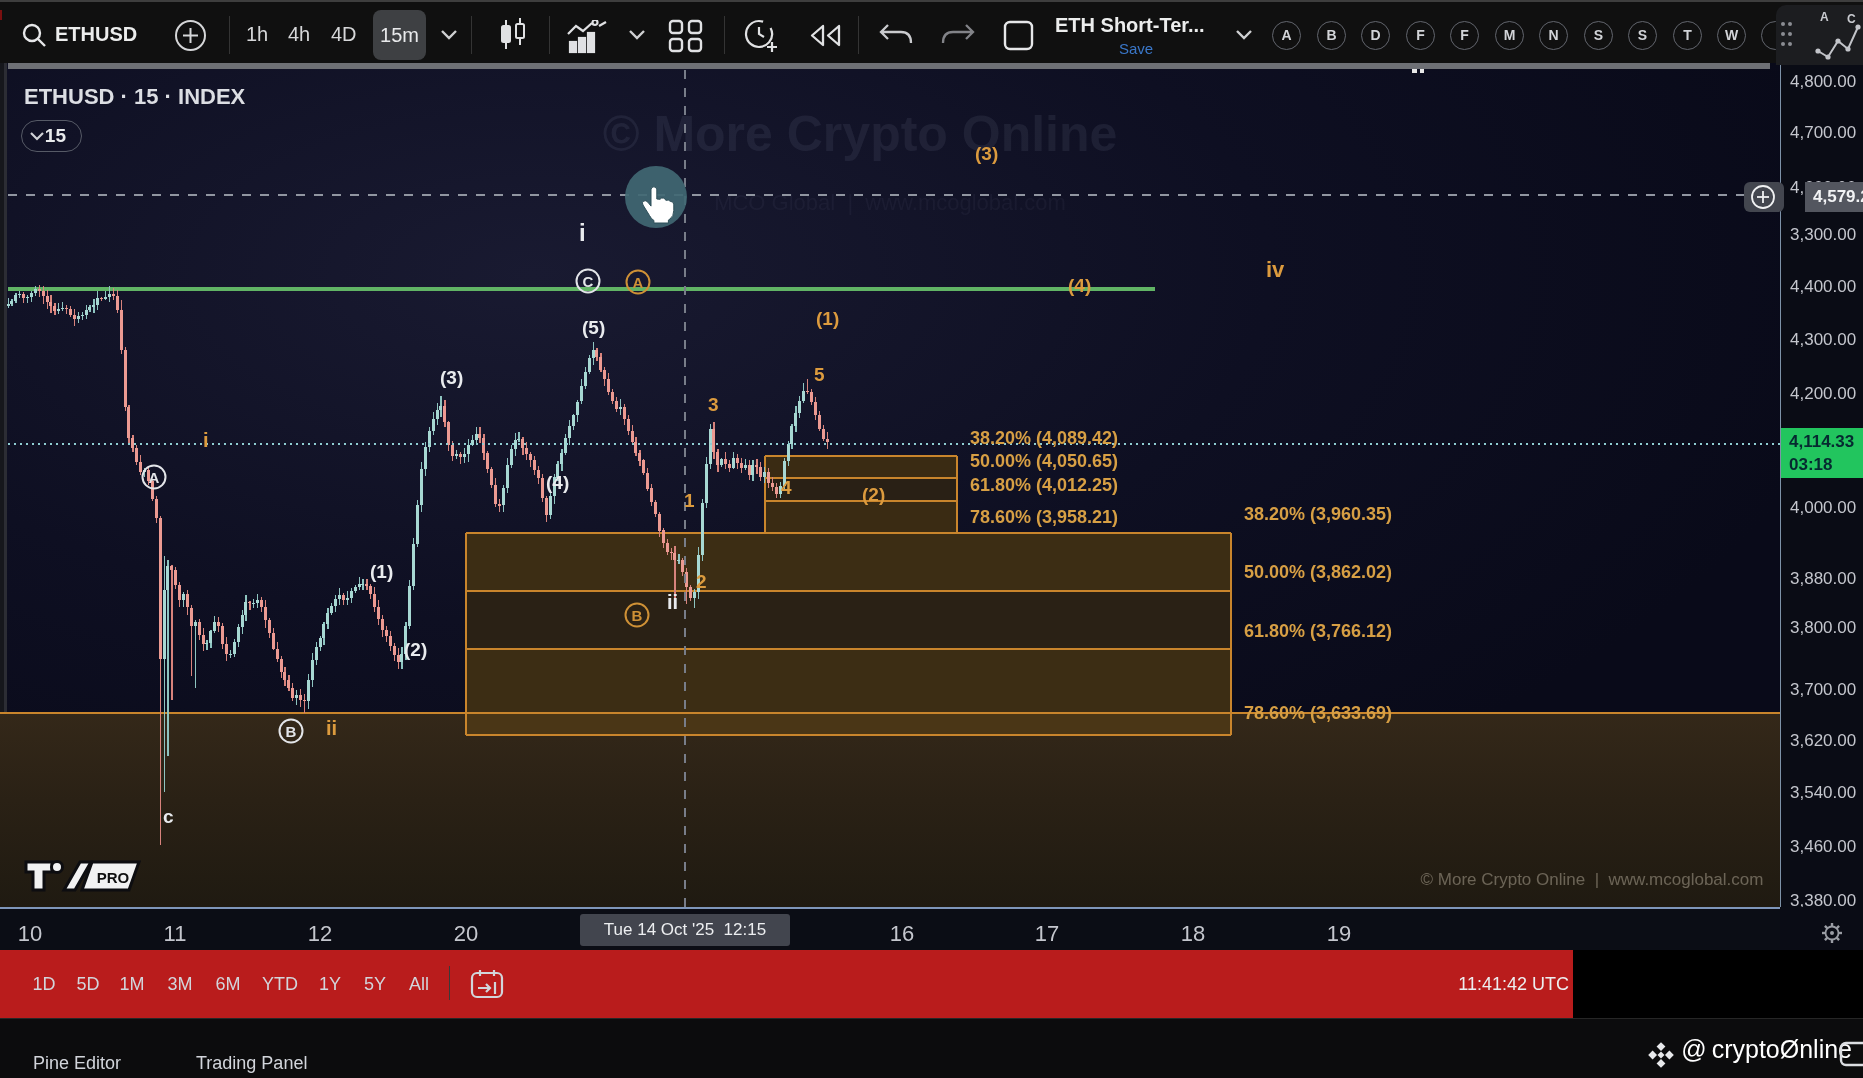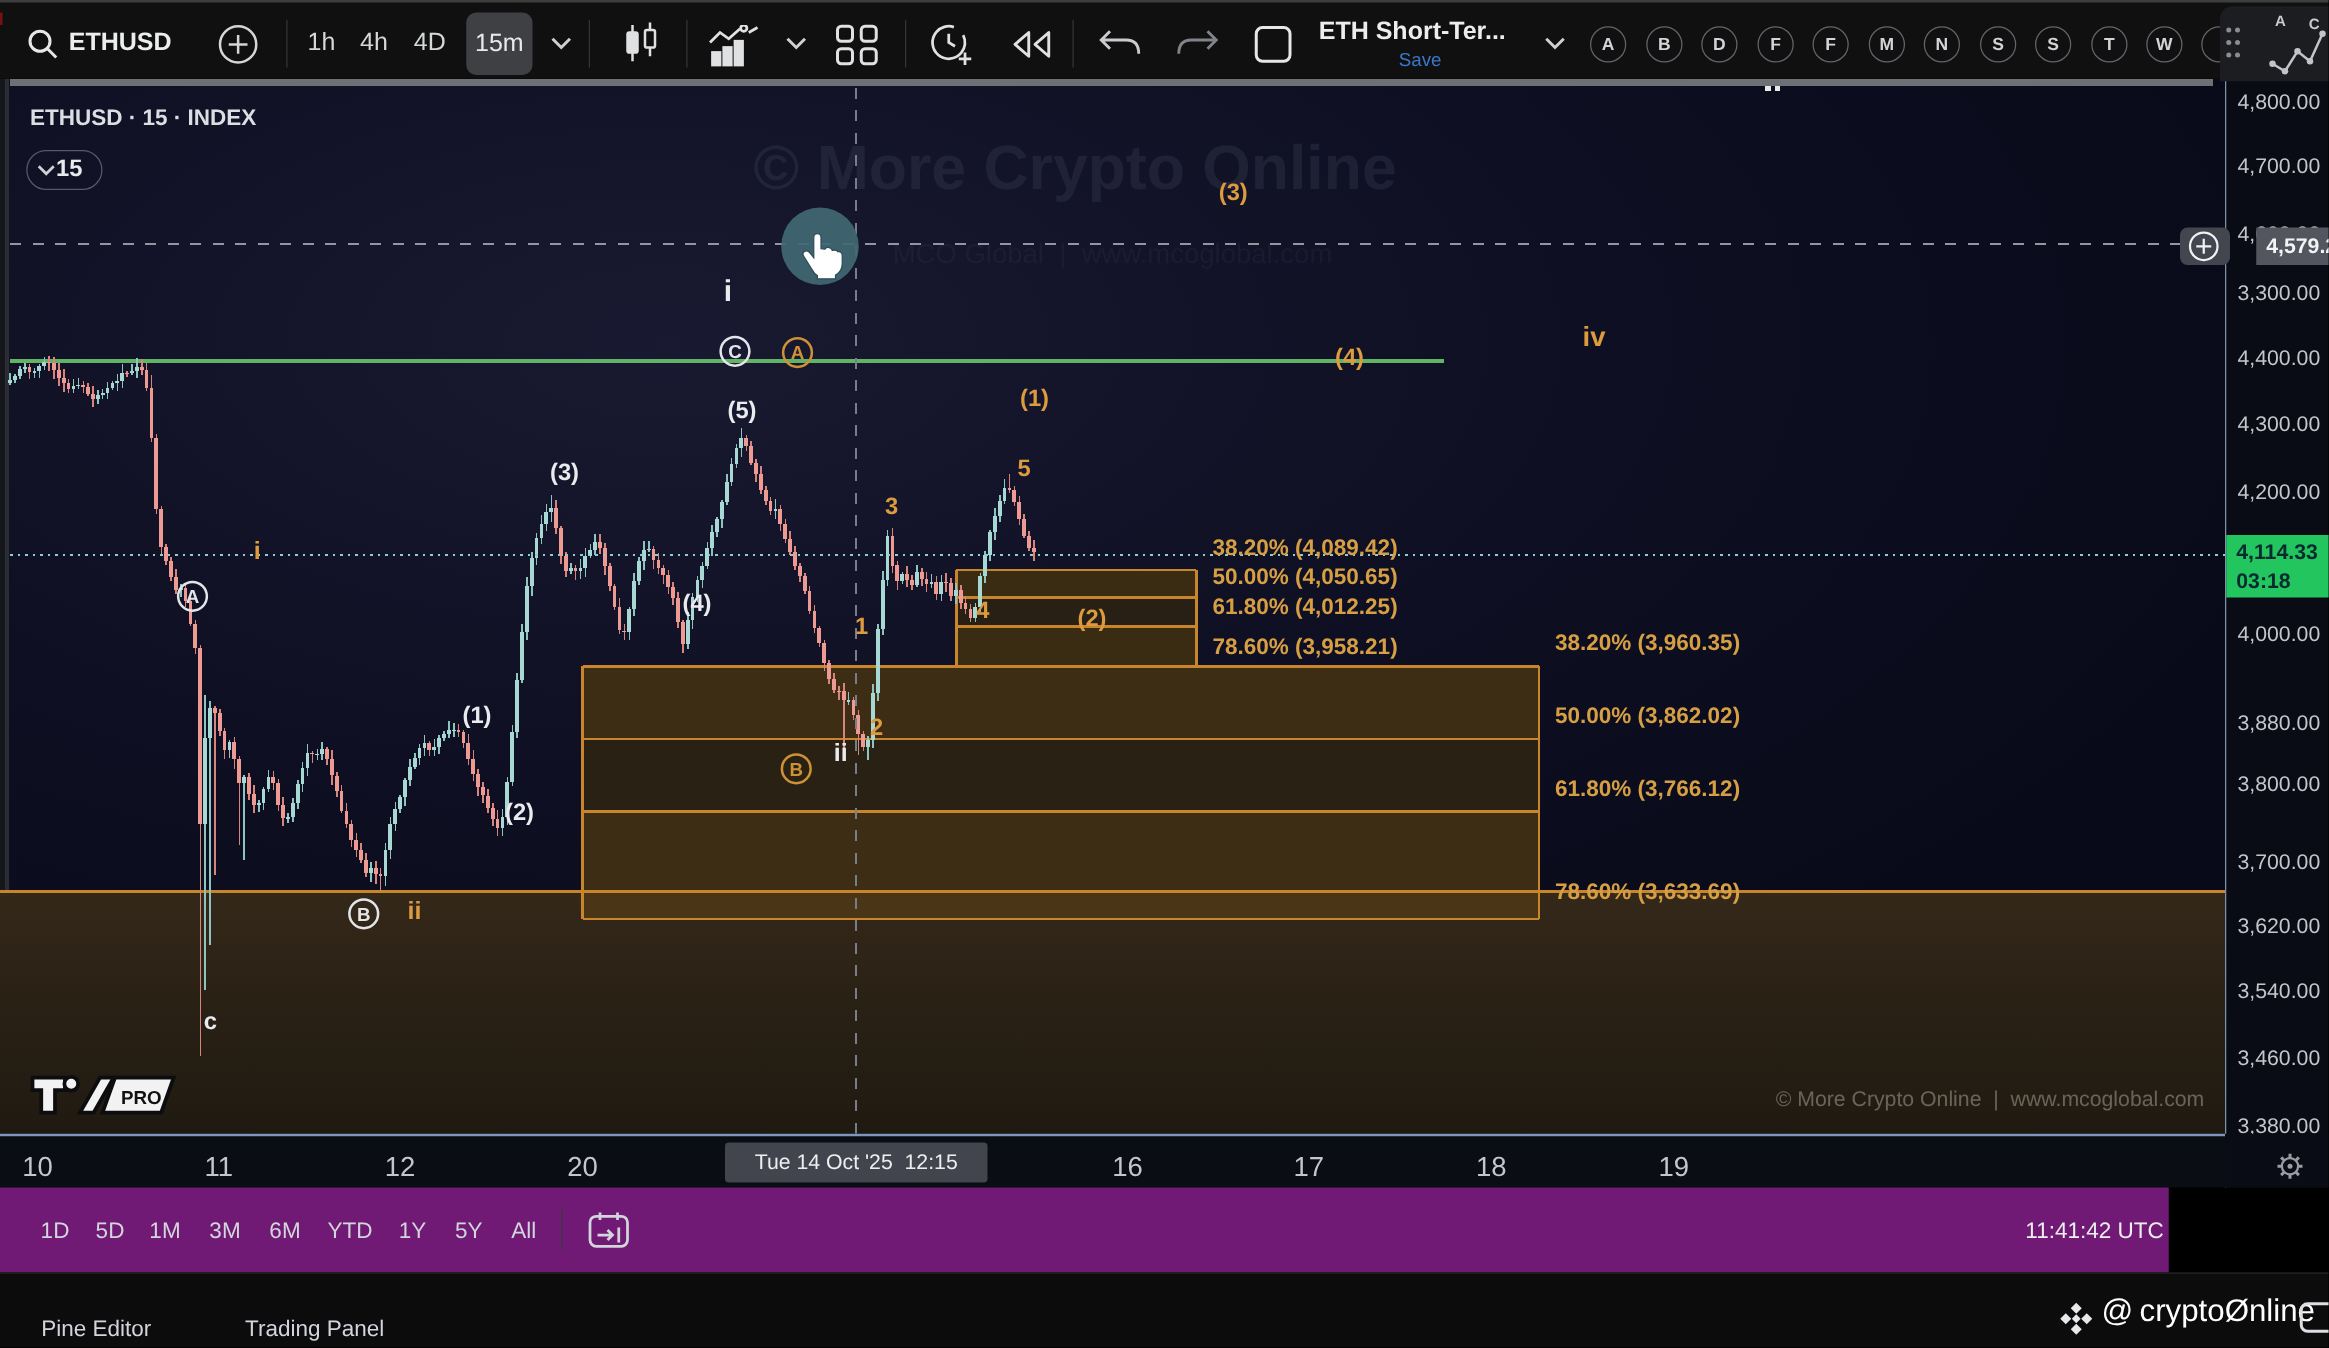--- a/index.html
+++ b/index.html
@@ -27,21 +27,21 @@
   font-weight:bold;font-size:17px;line-height:23px;padding:2px 0 0 8px;}
 
 
 #taxis{position:absolute;left:0;top:907px;width:1780px;height:43px;background:#0b0d15;border-top:2px solid #7e96ba;}
 .tl{position:absolute;top:12px;width:40px;text-align:center;color:#c4c6cd;font-size:22px;}
 #tcross{position:absolute;left:580px;top:5px;width:210px;height:32px;background:#42454e;border-radius:3px;
   color:#eceef0;font-size:17px;text-align:center;line-height:32px;}
 #taxcorner{position:absolute;left:1780px;top:907px;width:83px;height:43px;background:#0a0c15;}
 
 
-#rrow{position:absolute;left:0;top:950px;width:1735px;height:68px;background:#701a75;}
+#rrow{position:absolute;left:0;top:950px;width:1573px;height:68px;background:#b91c1c;}
 .rb{position:absolute;top:24px;color:#d2d5db;font-size:18px;transform:translateX(-50%);}
 #utc{position:absolute;right:4px;top:24px;color:#eceef0;font-size:18px;}
 #prow{position:absolute;left:0;top:1018px;width:1863px;height:60px;background:#0c0c0d;border-top:1px solid #262626;}
 .pb{position:absolute;top:22px;color:#d2d5db;font-size:18px;margin-top:12px;}
 #handle{position:absolute;right:11px;top:16px;color:#fff;font-size:25px;}
 .ow{fill:#dc9b3e;} .ww{fill:#e9ebee;}
 .fib{fill:#d79f44;font-size:18px;}
 </style></head>
 <body>
 <div id="stage">
@@ -802,18 +802,18 @@
 <circle cx="4" cy="44" r="2.6"></circle>
             <circle cx="14" cy="50" r="2.6"></circle>
             <circle cx="24" cy="34" r="2.6"></circle>
             <circle cx="34" cy="42" r="2.6"></circle>
             <circle cx="44" cy="20" r="2.6"></circle>
 </g>
         </svg>
 </div>
 </div>
 
-<div style="position:absolute;left:24px;top:84px;color:#dcdee3;font-size:18px;font-weight:bold">ETHUSD&nbsp;·&nbsp;15&nbsp;·&nbsp;INDEX</div>
+<div style="position:absolute;left:24px;top:84px;color:#dcdee3;font-size:22px;font-weight:bold">ETHUSD&nbsp;·&nbsp;15&nbsp;·&nbsp;INDEX</div>
 <div style="position:absolute;left:21px;top:120px;width:61px;height:32px;border:1.5px solid #565a66;border-radius:16px;color:#e8eaec;font-size:19px;font-weight:bold;text-align:right;line-height:30px;padding-right:15px">15</div>
 <svg style="position:absolute;left:29px;top:131px" width="16" height="11">
       <path d="M2 2 l6 6 l6 -6" fill="none" stroke="#d0d2d6" stroke-width="2.2"></path>
     </svg>
 
 </div>
 </body></html>

